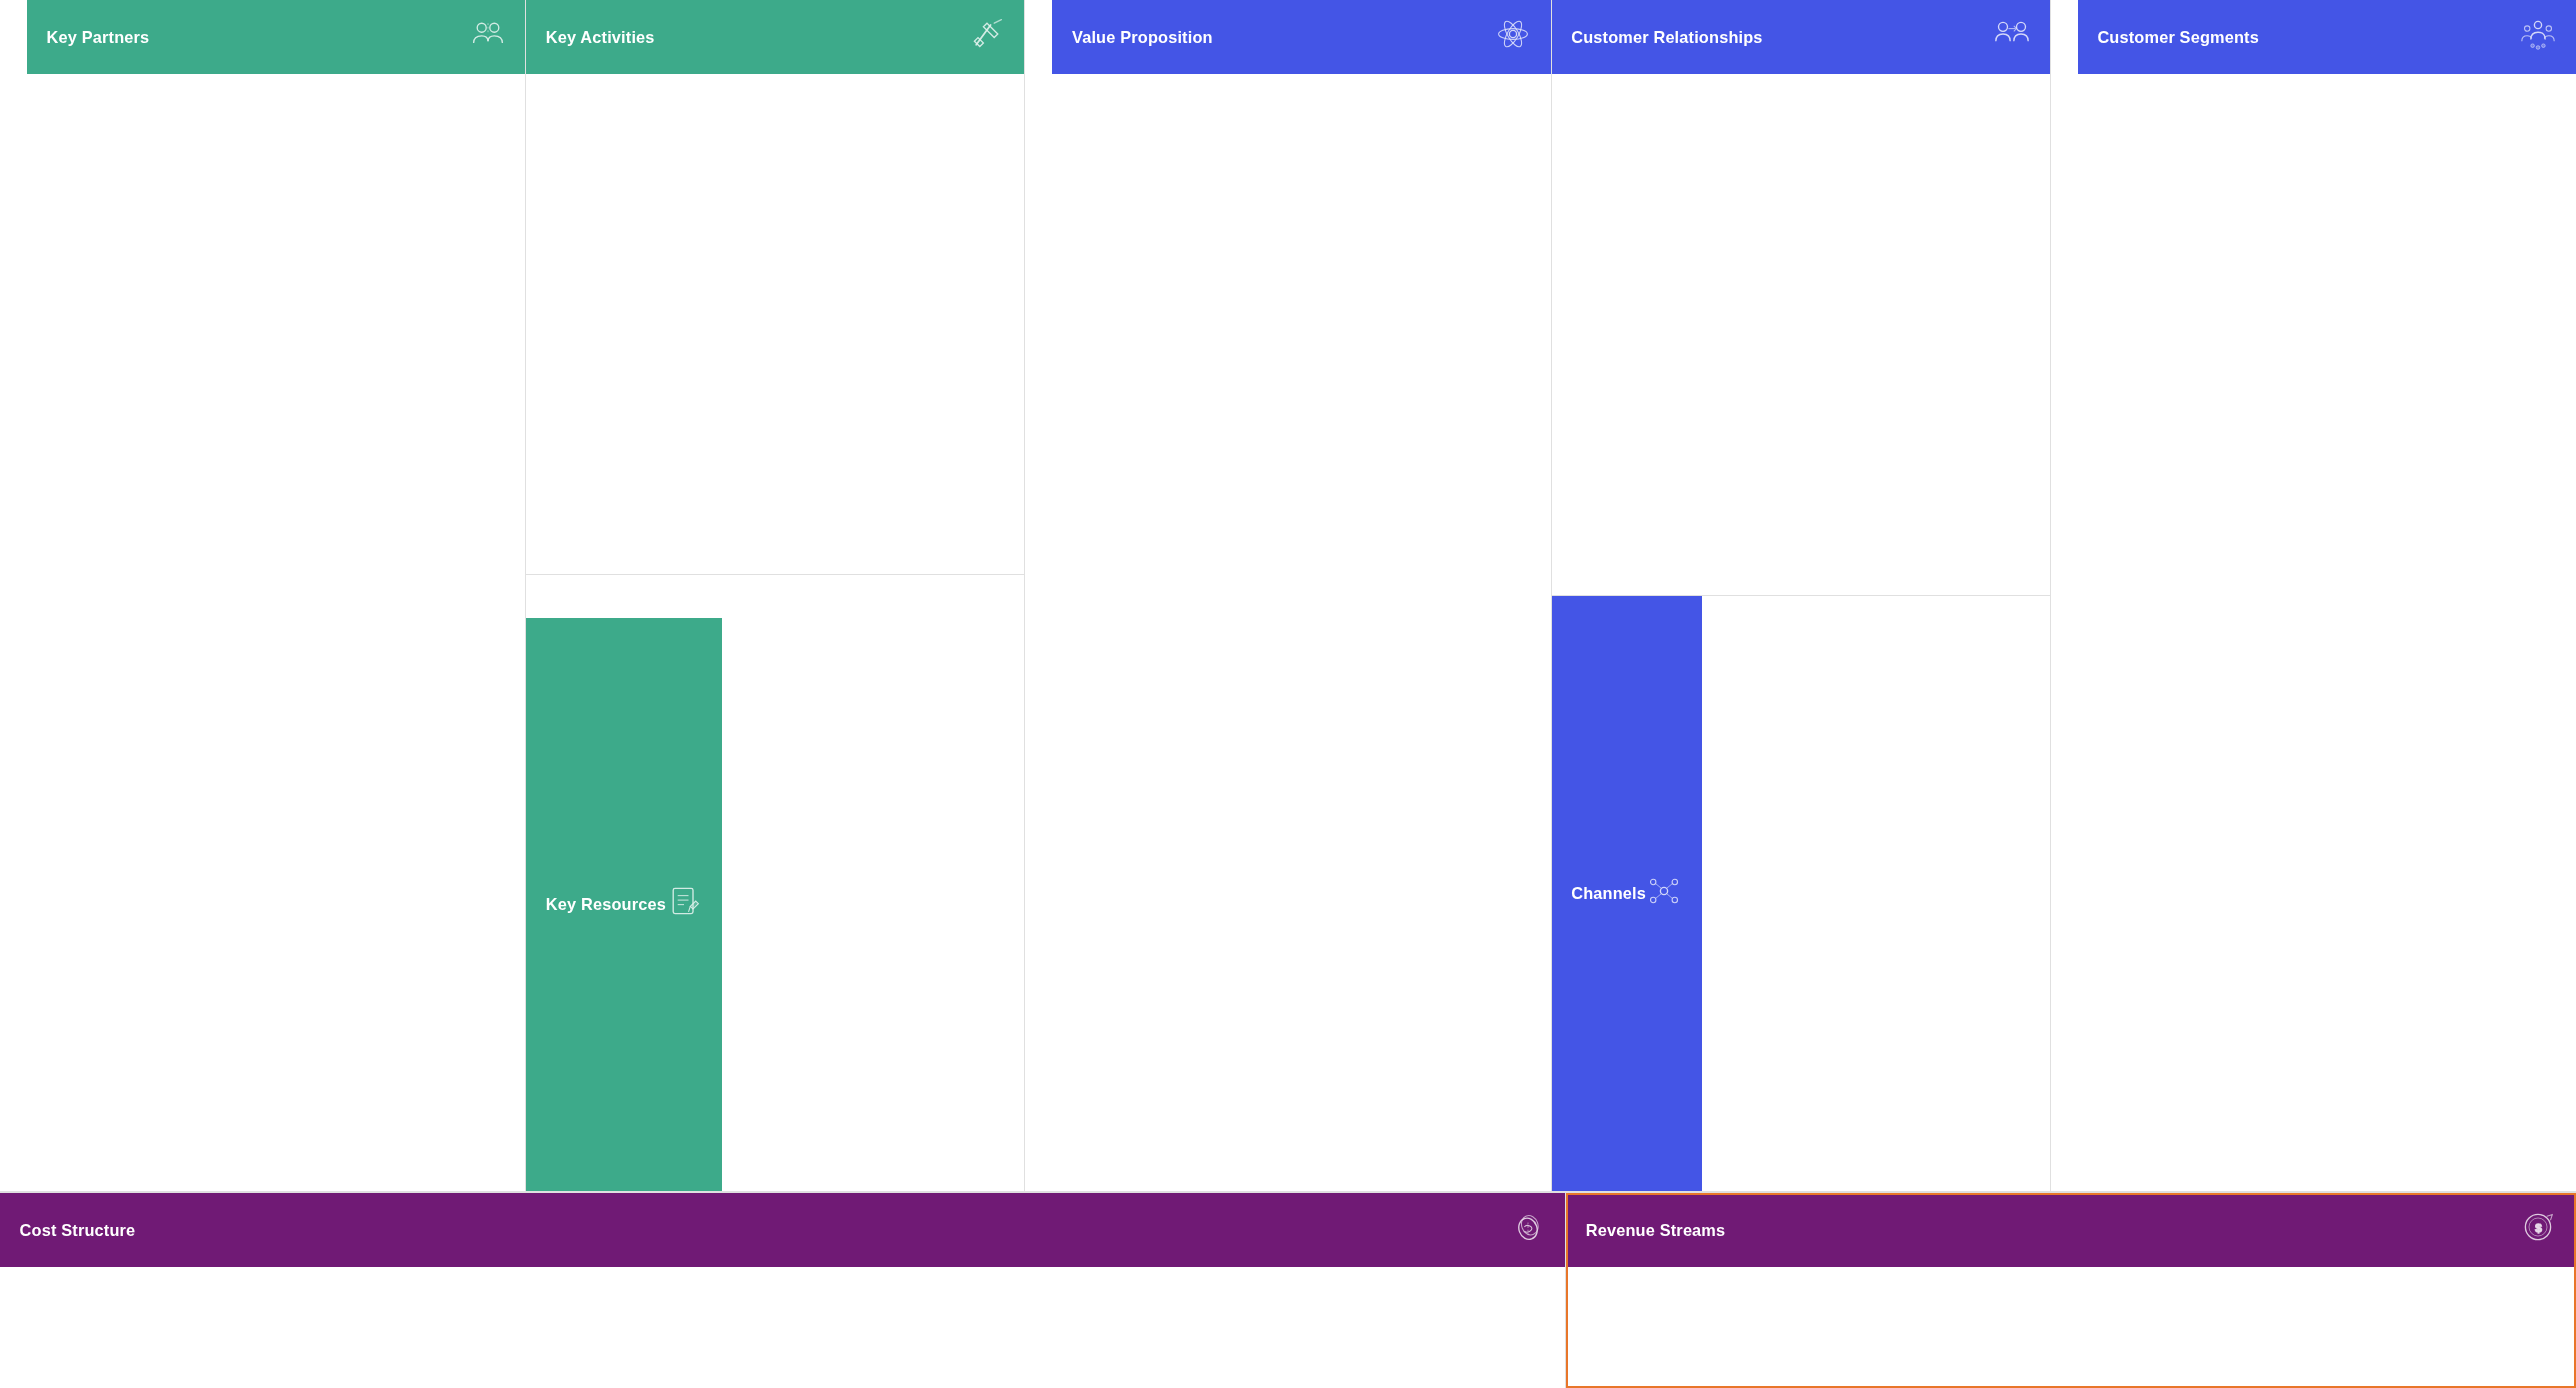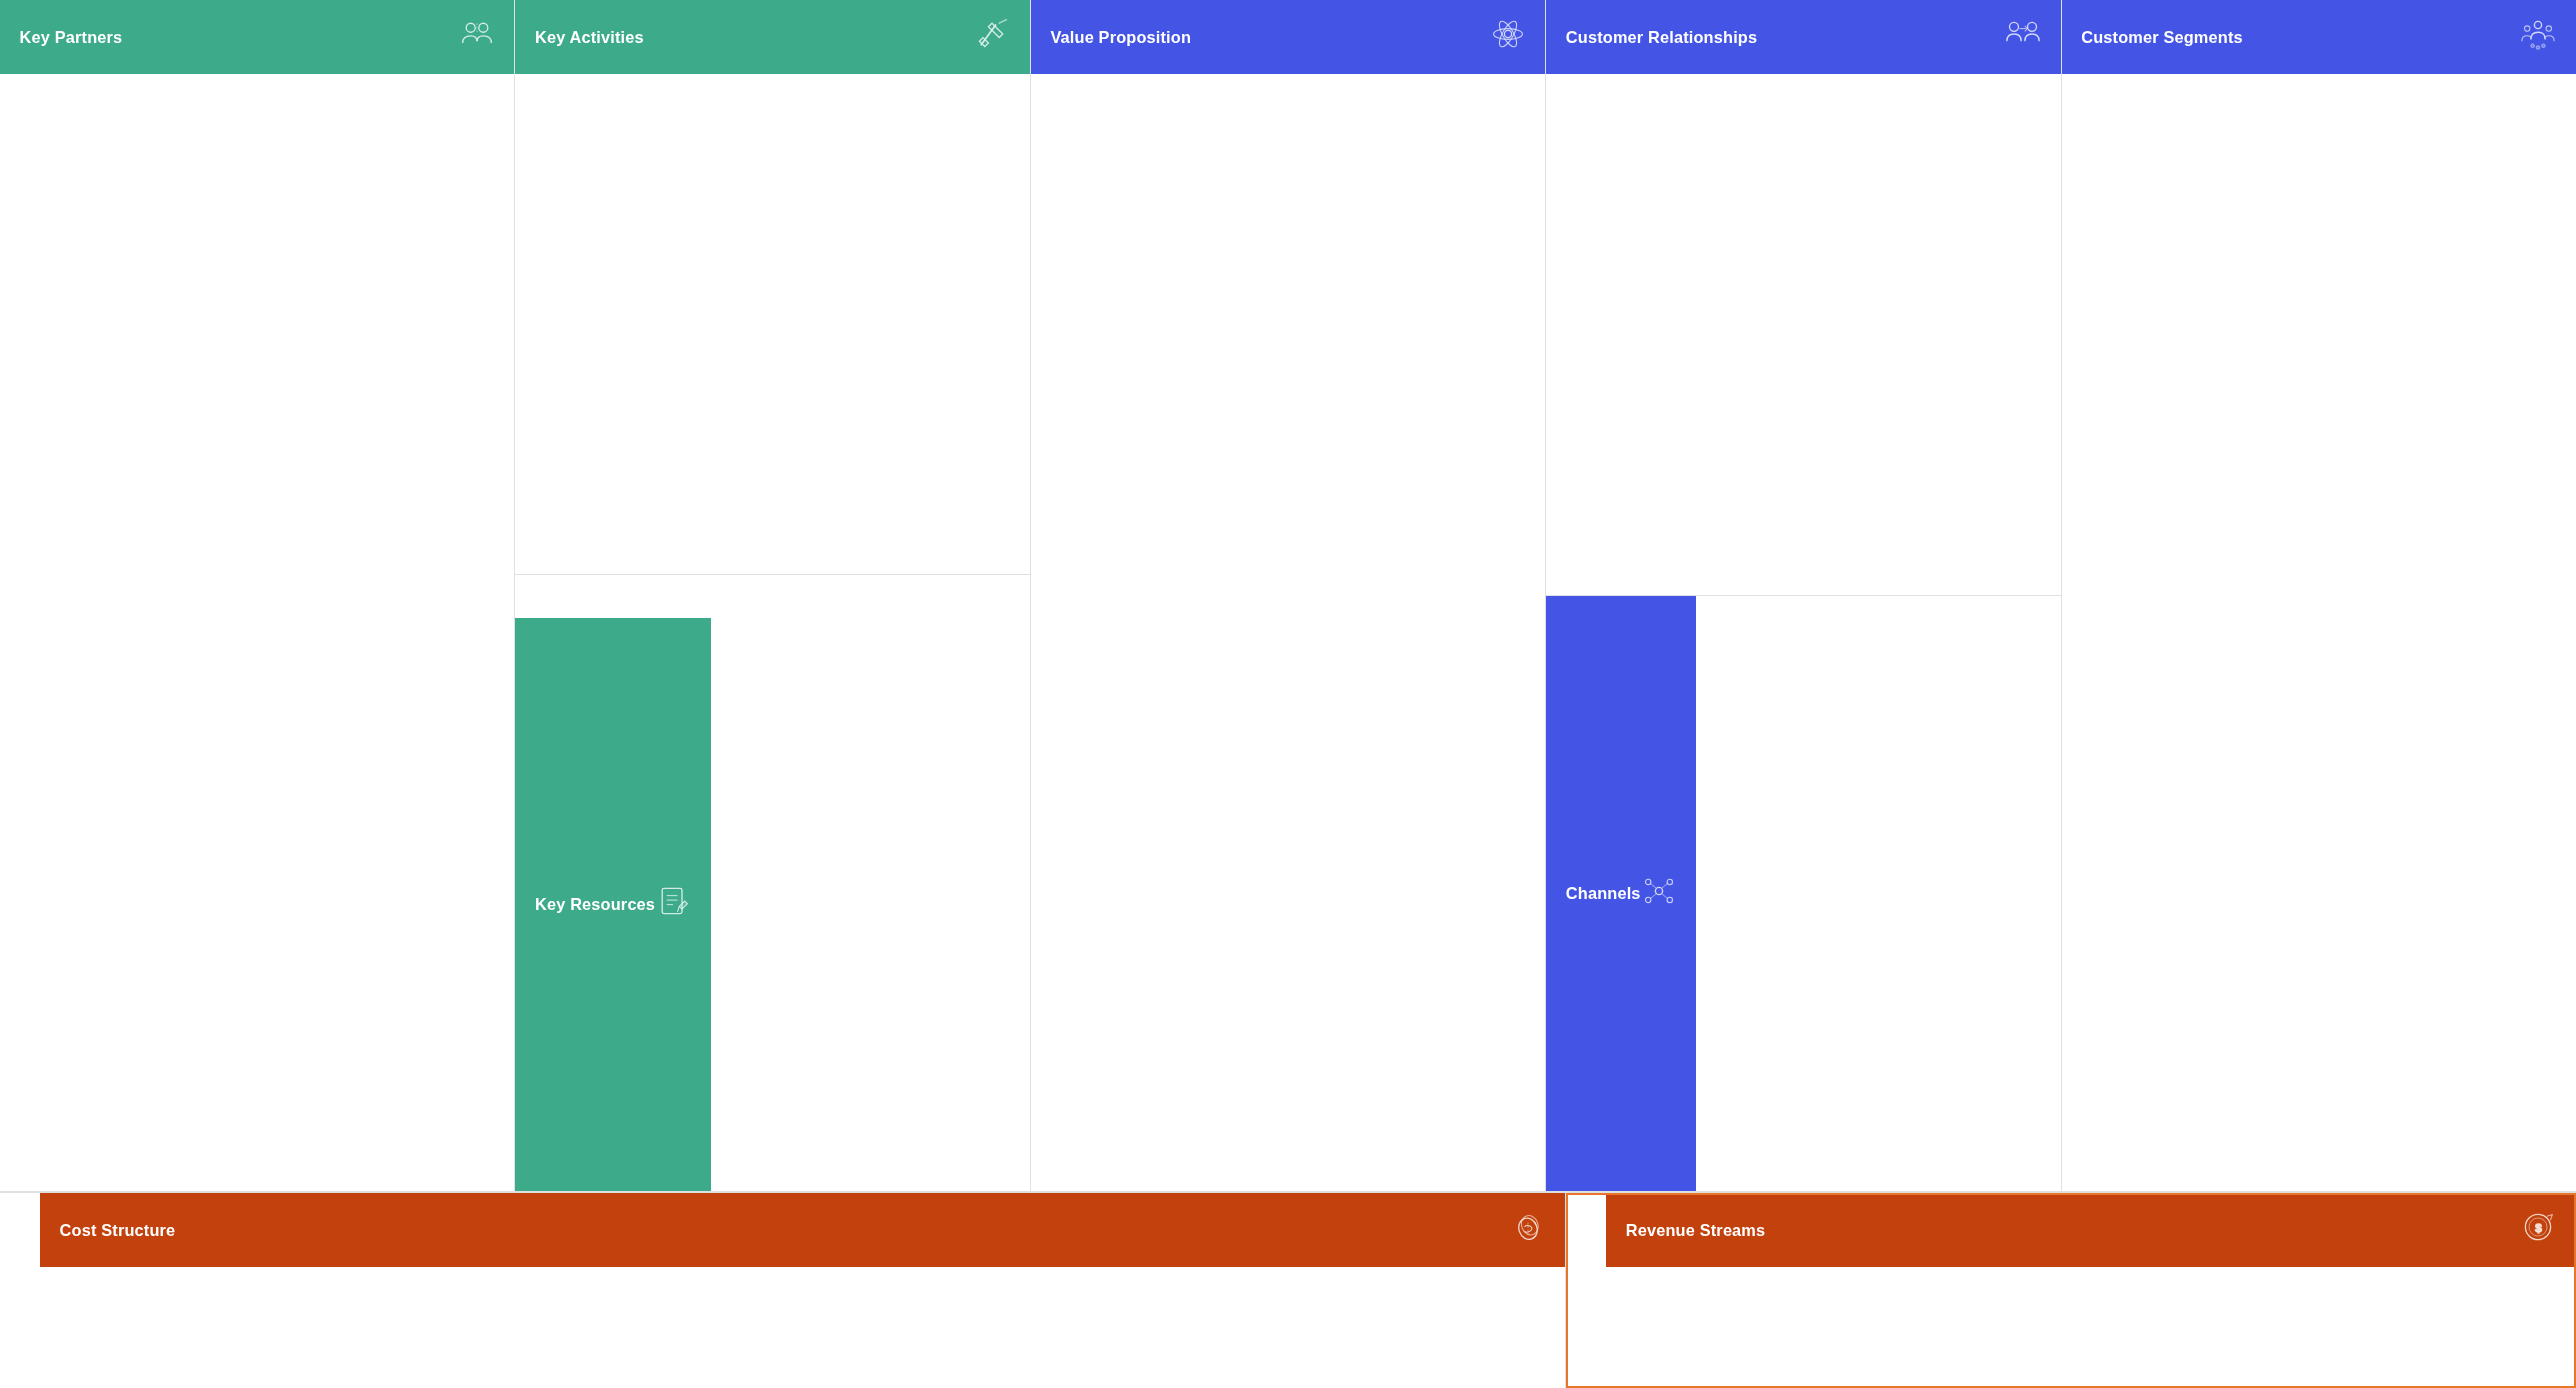--- a/index.html
+++ b/index.html
@@ -29,20 +29,21 @@
       display: flex;
       flex: 1;
       border-bottom: 1.8px solid #e0e0e0;
     }
 
     .column {
       display: flex;
       flex-direction: column;
       border-right: 1.8px solid #e0e0e0;
       flex: 1;
+      margin-left: 27px;
     }
 
     .column:last-child {
       border-right: none;
     }
 
     
     .column-split {
       display: flex;
       flex-direction: column;
@@ -109,21 +110,21 @@
 
     .cell-body {
       flex: 1;
       background: #fff;
       min-height: 71px;
     }
 
     
     .bg-teal { background: #3daa8a; }
     .bg-blue { background: #4455e6; }
-    .bg-purple { background: #c2410c; margin-left: 40px; }
+    .bg-purple { background: #701a75; }
 
     
     .bottom-section {
       display: flex;
       min-height: 196px;
       border-top: 1.8px solid #e0e0e0;
     }
 
     .bottom-left {
       flex: 1.55;

